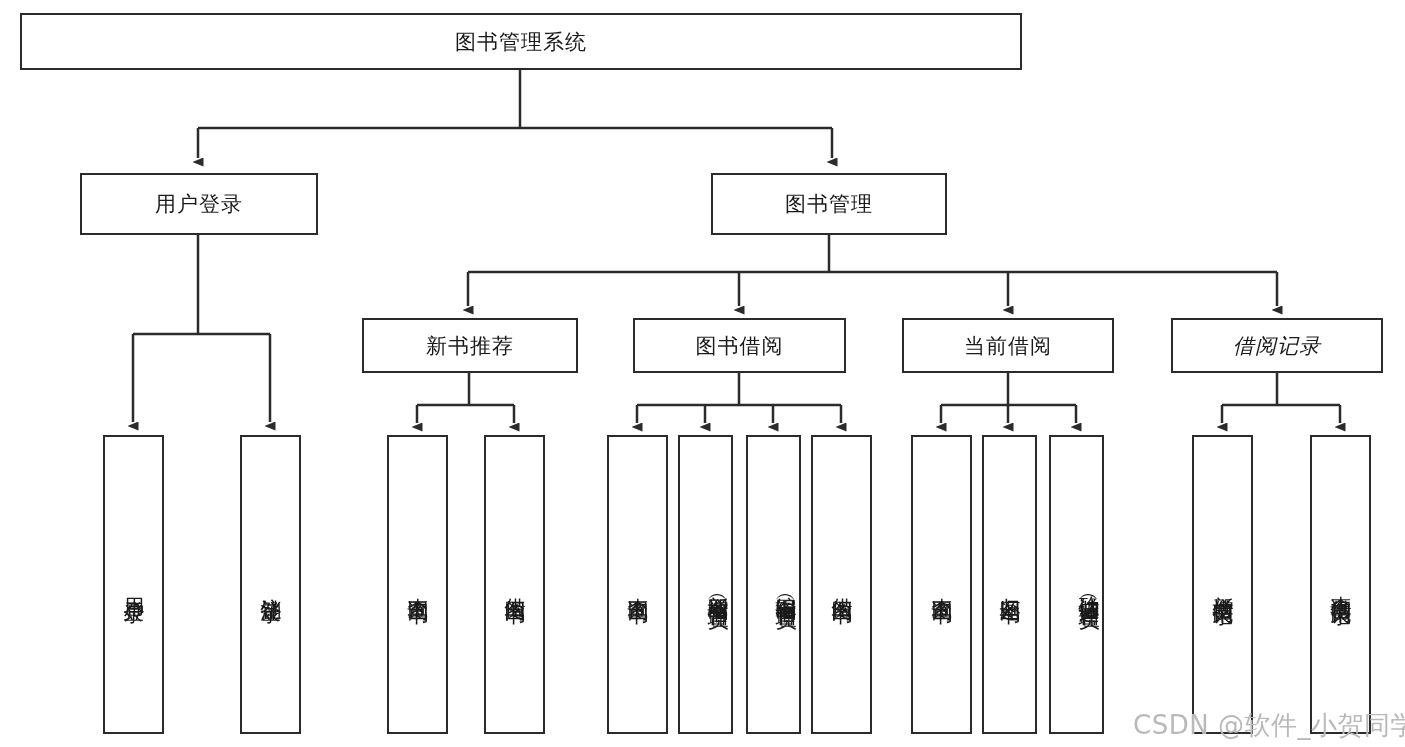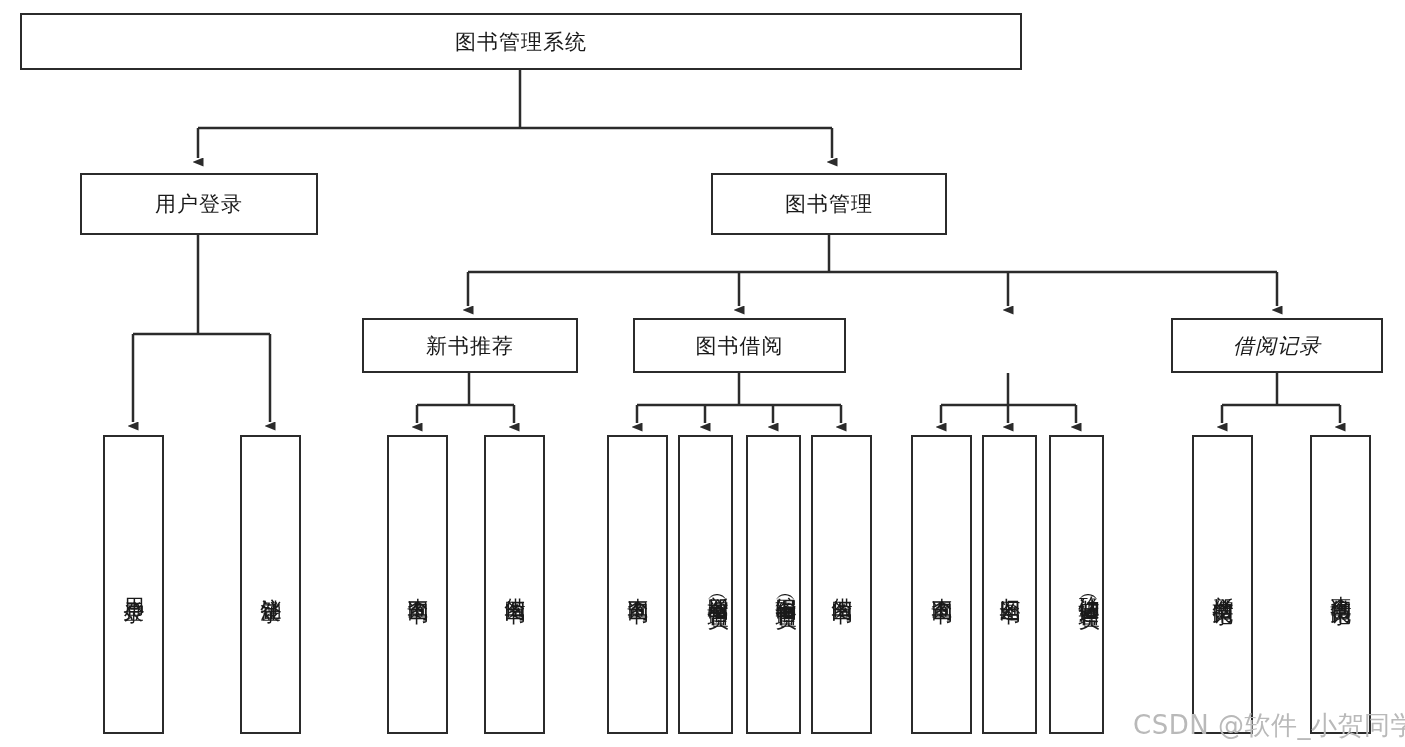--- a/index.html
+++ b/index.html
@@ -132,20 +132,23 @@
   <div class="node h" style="left:711px; top:173px; width:236px; height:62px;">
     <span>图书管理</span>
   </div>
 
   <div class="node h" style="left:633px; top:318px; width:213px; height:55px;">
     <span>图书借阅</span>
   </div>
   <div class="node h" style="left:362px; top:318px; width:216px; height:55px;">
     <span>新书推荐</span>
   </div>
+  <div class="node h" style="left:902px; top:318px; width:212px; height:55px;">
+    <span>当前借阅</span>
+  </div>
   <div class="node h" style="left:1171px; top:318px; width:212px; height:55px;font-style:italic;">
     <span>借阅记录</span>
   </div>
 
   <div class="node v" style="left:103px; top:435px; width:61px; height:299px;">
     <span>用户登录</span>
   </div>
   <div class="node v" style="left:240px; top:435px; width:61px; height:299px;">
     <span>注销登录</span>
   </div>

